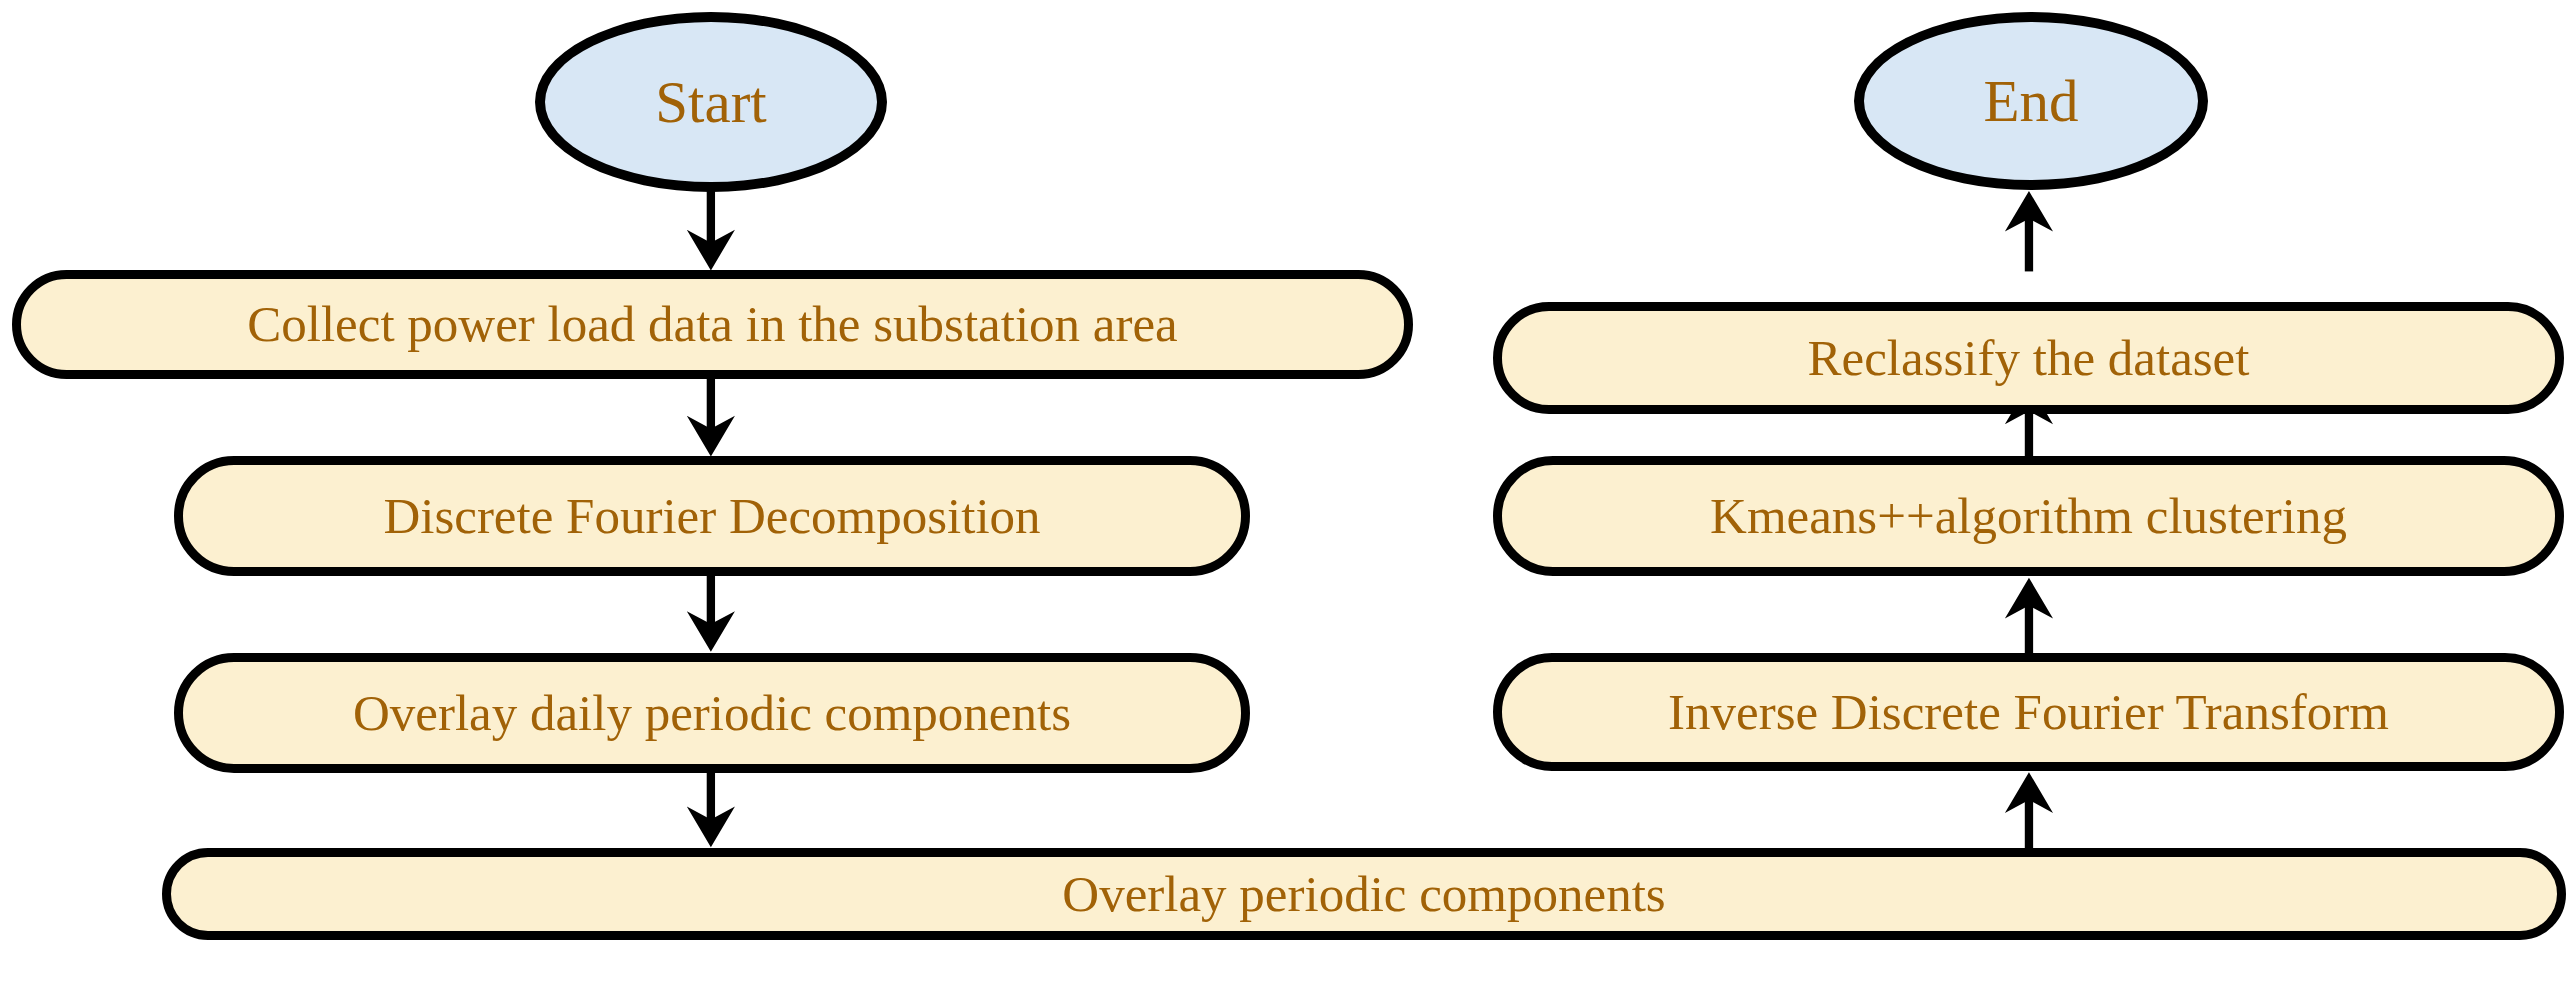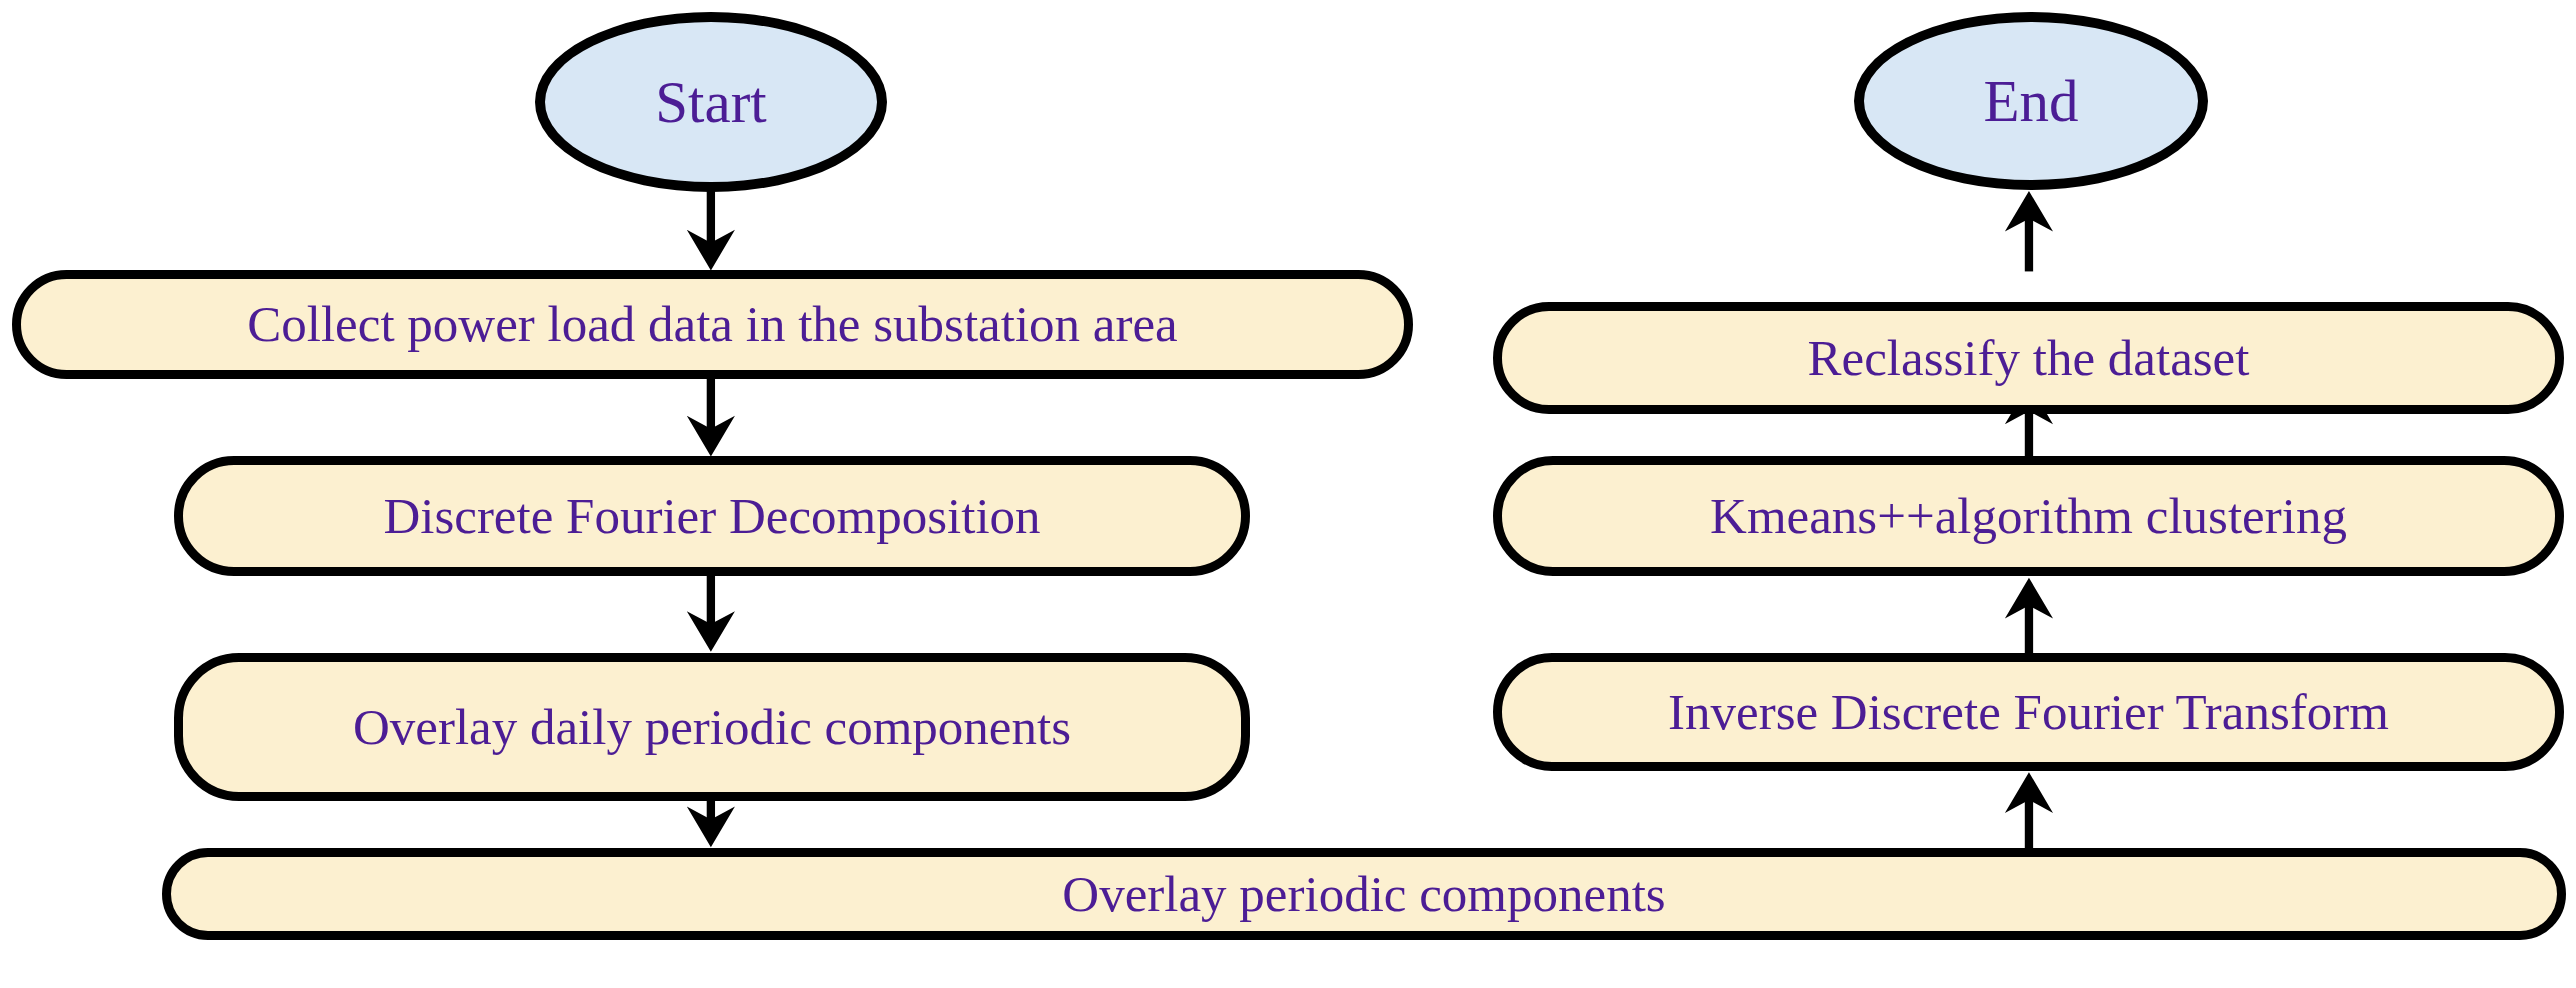--- a/index.html
+++ b/index.html
@@ -21,21 +21,21 @@
     width: 2576px;
     height: 989px;
   }
   .node {
     position: absolute;
     box-sizing: border-box;
     display: flex;
     align-items: center;
     justify-content: center;
     text-align: center;
-    color: #4c1d95;
+    color: #a16207;
     line-height: 1;
     white-space: nowrap;
   }
   .process {
     background: var(--process-fill, #FCF0D0);
     border: 9.3px solid var(--stroke, #000000);
     border-radius: 65px;
     font-size: 51px;
   }
   .terminal {
@@ -44,21 +44,21 @@
     border-radius: 50%;
     font-size: 59px;
   }
   
   #n-start            { left: 535px;  top: 12px;  width: 352px;  height: 180px; }
   #n-end              { left: 1854px; top: 12px;  width: 354px;  height: 178px; justify-content: center; }
   #n-collect          { left: 12px;   top: 270px; width: 1401px; height: 109px; }
   #n-reclassify       { left: 1493px; top: 270px; width: 1071px; height: 112px; margin-top: 32px; }
   #n-dfd              { left: 174px;  top: 456px; width: 1076px; height: 120px; }
   #n-kmeans           { left: 1493px; top: 456px; width: 1071px; height: 120px; }
-  #n-overlay-daily    { left: 174px;  top: 653px; width: 1076px; height: 148px; }
+  #n-overlay-daily    { left: 174px;  top: 653px; width: 1076px; height: 120px; }
   #n-inverse          { left: 1493px; top: 653px; width: 1071px; height: 118px; }
   #n-overlay-periodic { left: 162px;  top: 848px; width: 2404px; height: 92px; }
   .edge-line { stroke: var(--stroke, #000000); stroke-width: 9; }
   .edge-head { fill: var(--stroke, #000000); stroke: none; }
 </style>
 </head>
 <body>
 
 <div class="canvas">
 

